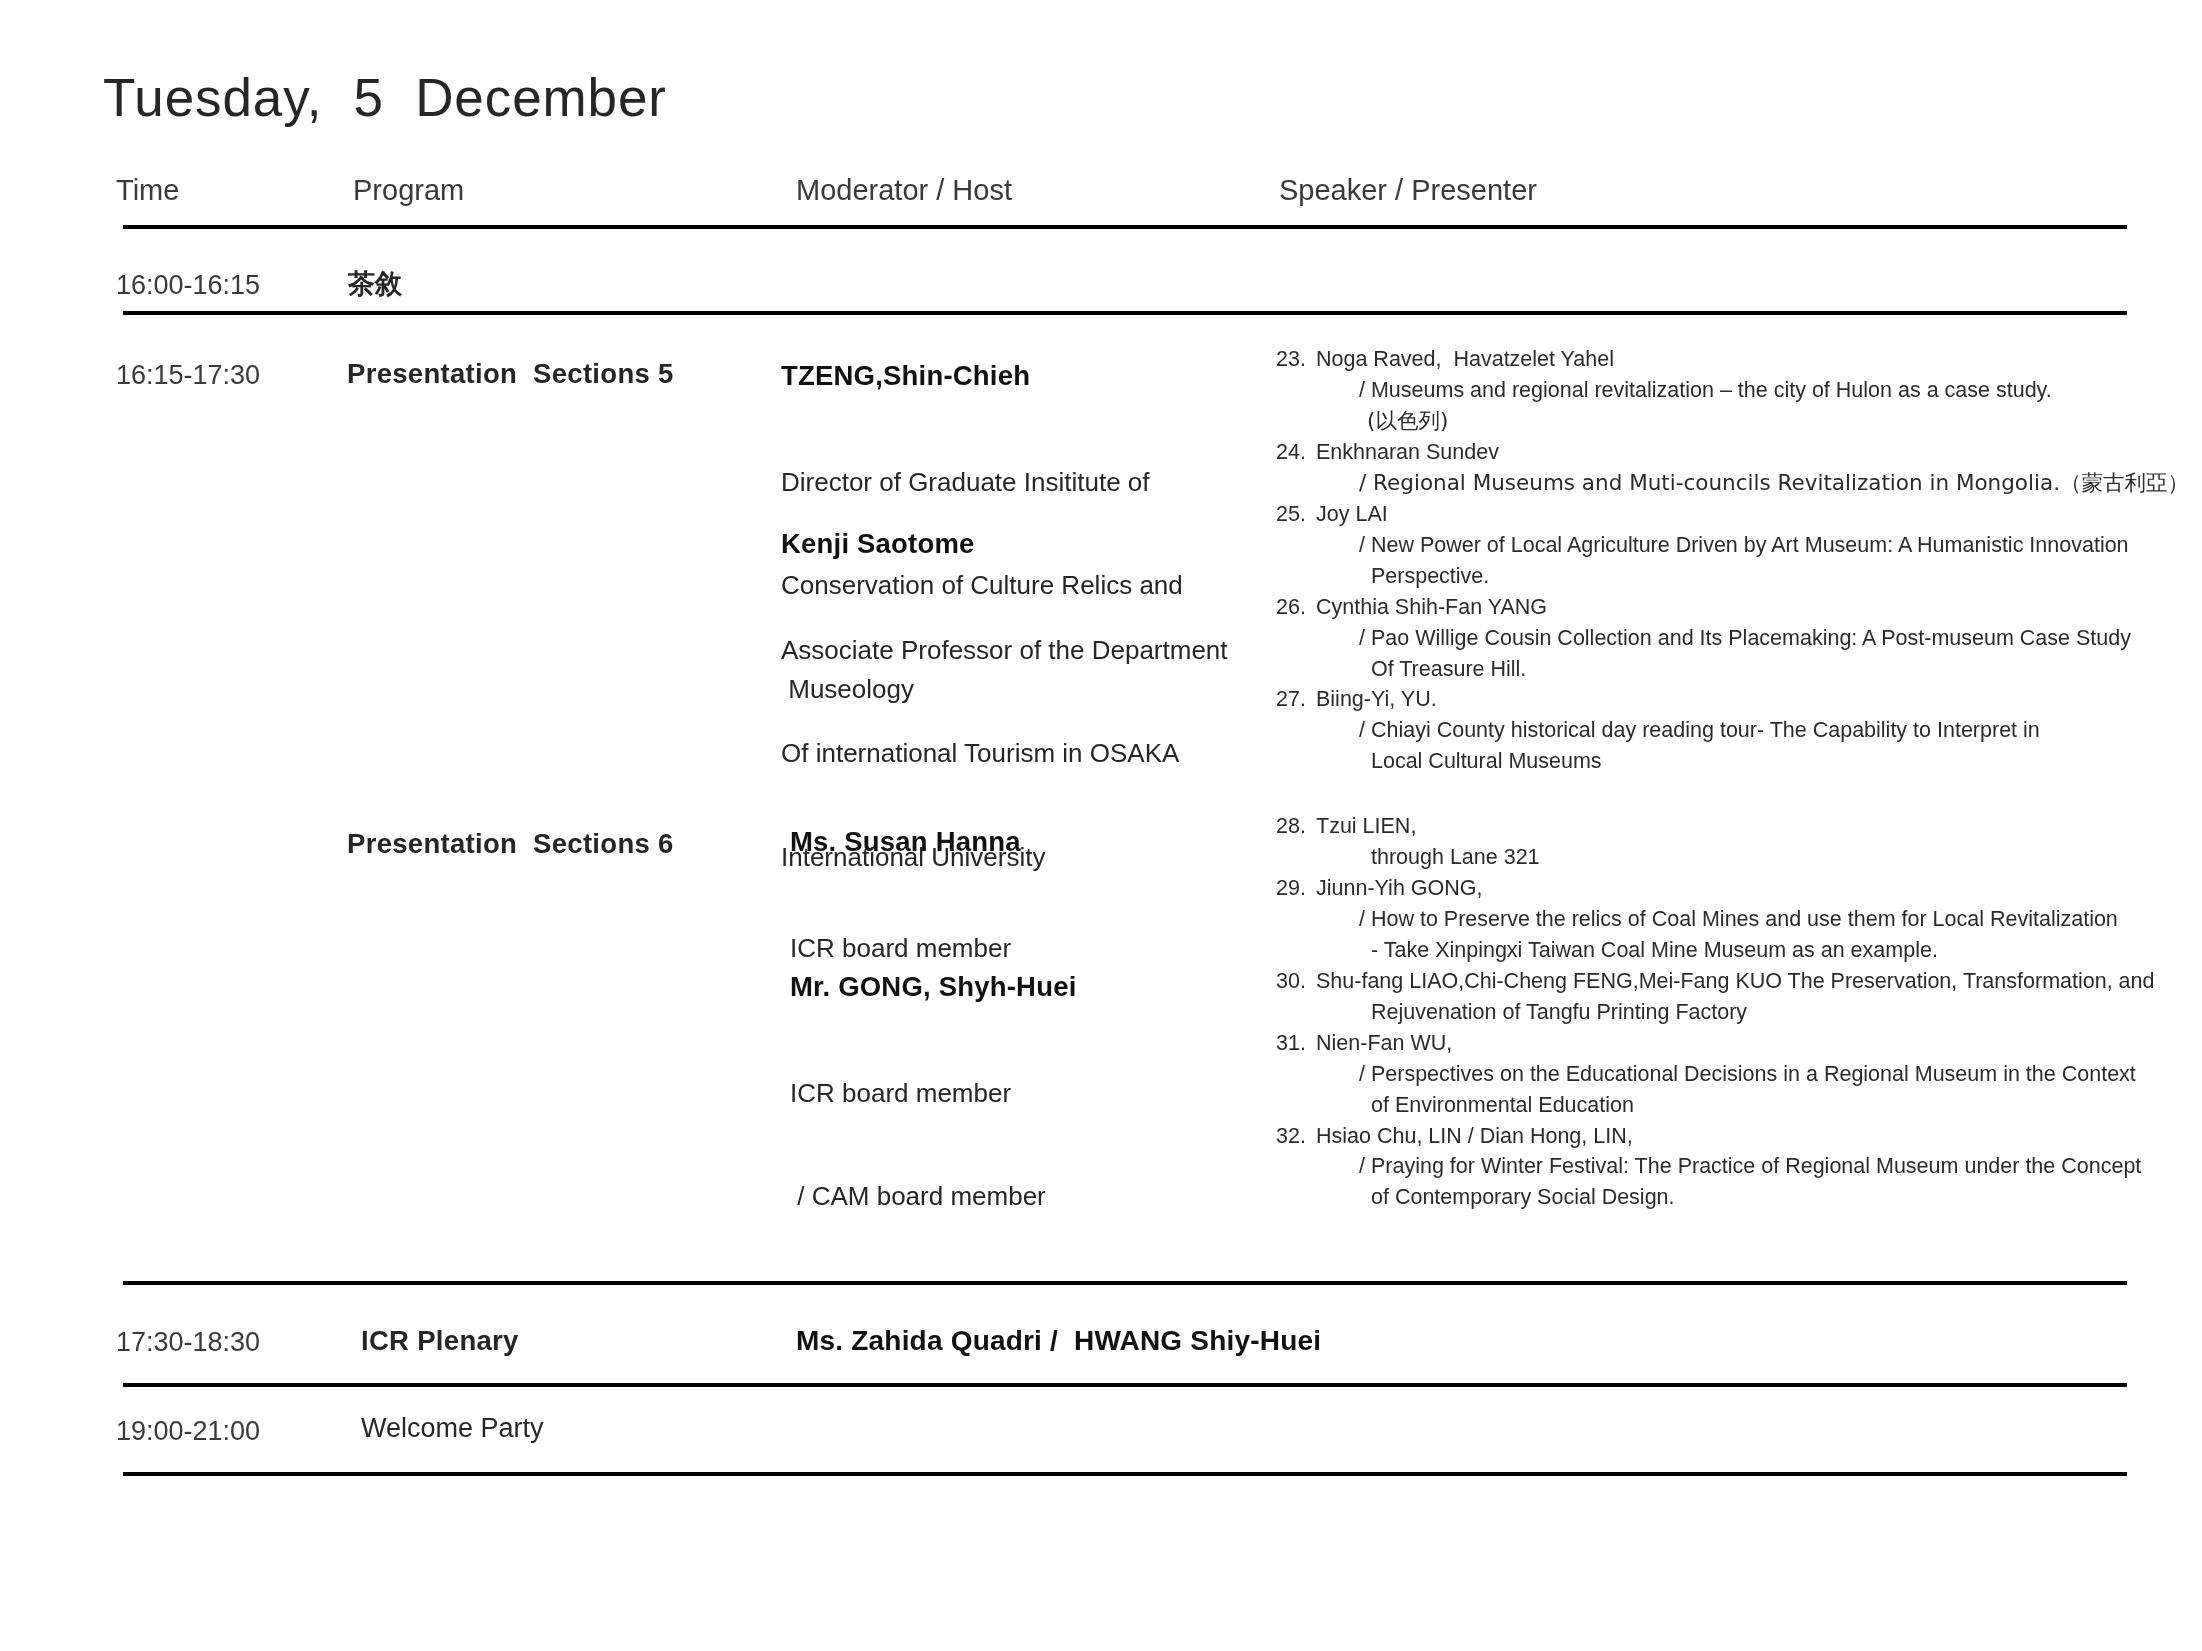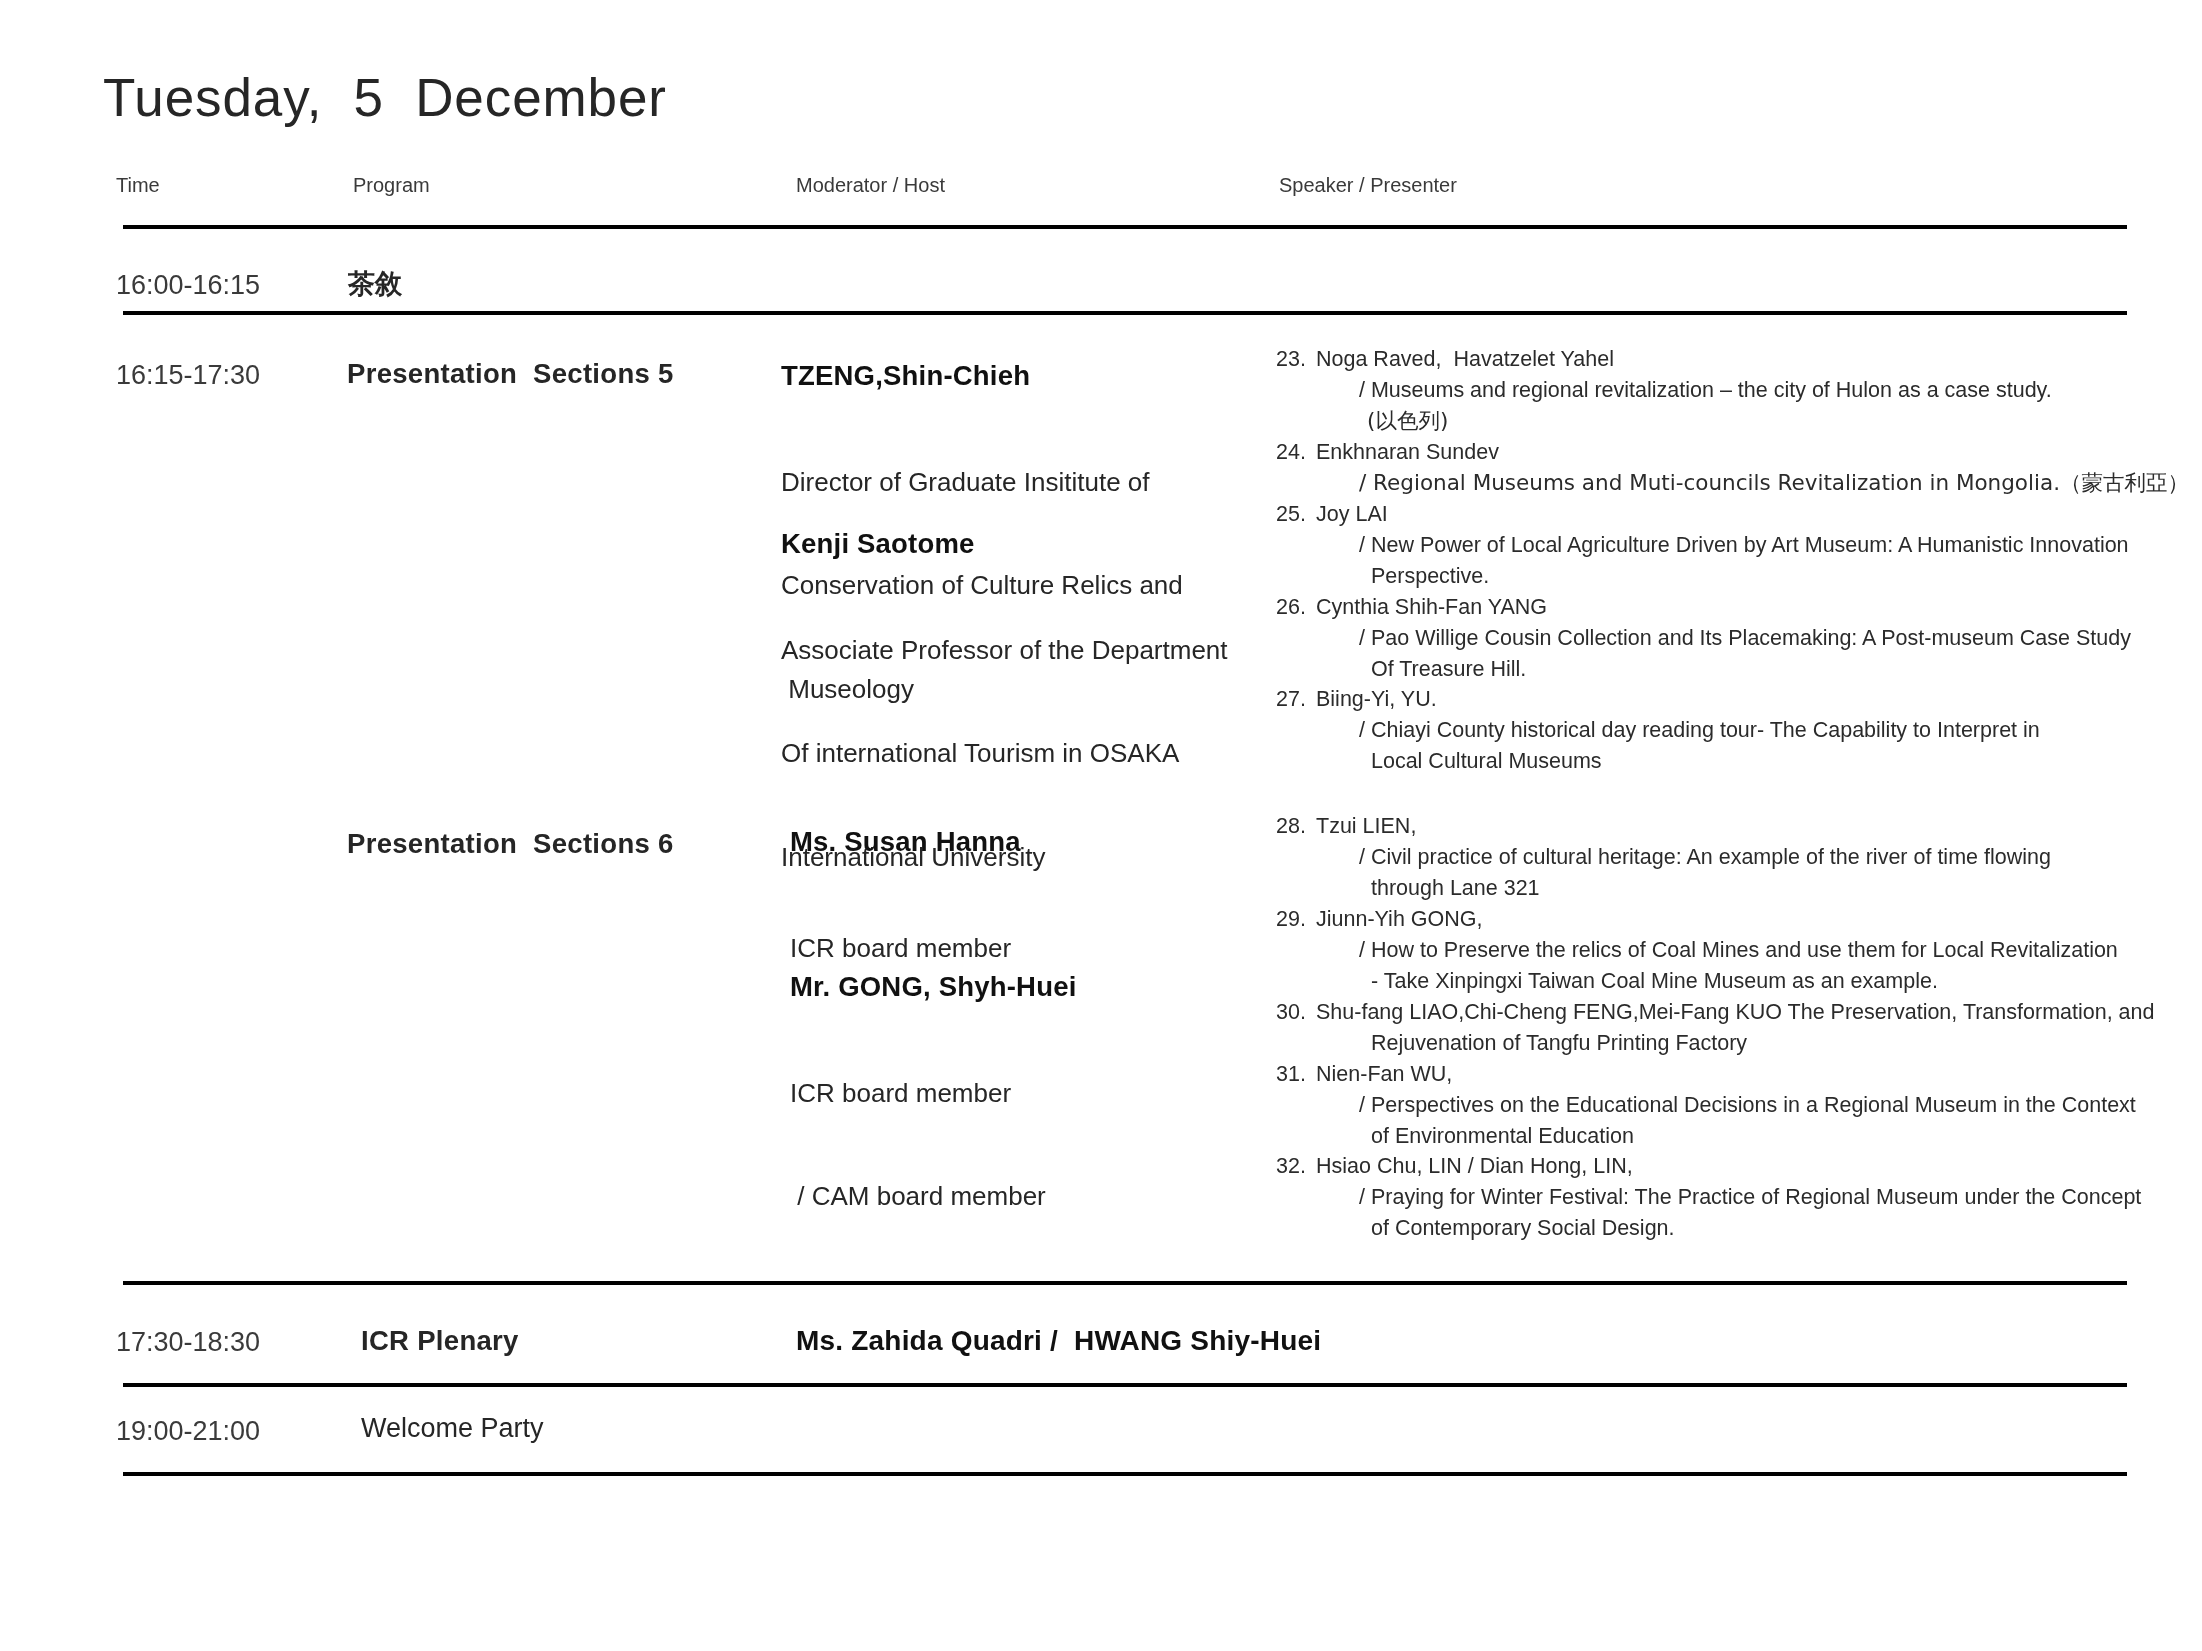--- a/index.html
+++ b/index.html
@@ -33,21 +33,21 @@
     font-size: 53px;
     font-weight: 400;
     letter-spacing: 0.9px;
     color: #262626;
     white-space: pre;
   }
 
   
   .col-header {
     position: absolute;
-    font-size: 20px;
+    font-size: 29px;
     font-weight: 400;
     color: #3a3a3a;
     white-space: nowrap;
   }
   .col-header.c-time      { left: 116px;  top: 174px; }
   .col-header.c-program   { left: 353px;  top: 174px; }
   .col-header.c-moderator { left: 796px;  top: 174px; }
   .col-header.c-speaker   { left: 1279px; top: 174px; }
 
   
@@ -242,21 +242,20 @@
       <div>ICR board member</div>
       <div> / CAM board member</div>
     </div>
   </div>
 
   <div class="speaker-list" style="left:1276px; top:811px;">
 
     <div class="sp-item">
       <span class="sp-num">28.</span><span class="sp-name">Tzui LIEN,</span>
     </div>
-    <div class="sp-title">/ Civil practice of cultural heritage: An example of the river of time flowing</div>
     <div class="sp-title cont">through Lane 321</div>
 
     <div class="sp-item">
       <span class="sp-num">29.</span><span class="sp-name">Jiunn-Yih GONG,</span>
     </div>
     <div class="sp-title">/ How to Preserve the relics of Coal Mines and use them for Local Revitalization</div>
     <div class="sp-title cont">- Take Xinpingxi Taiwan Coal Mine Museum as an example.</div>
 
     <div class="sp-item">
       <span class="sp-num">30.</span><span class="sp-name">Shu-fang LIAO,Chi-Cheng FENG,Mei-Fang KUO The Preservation, Transformation, and</span>

